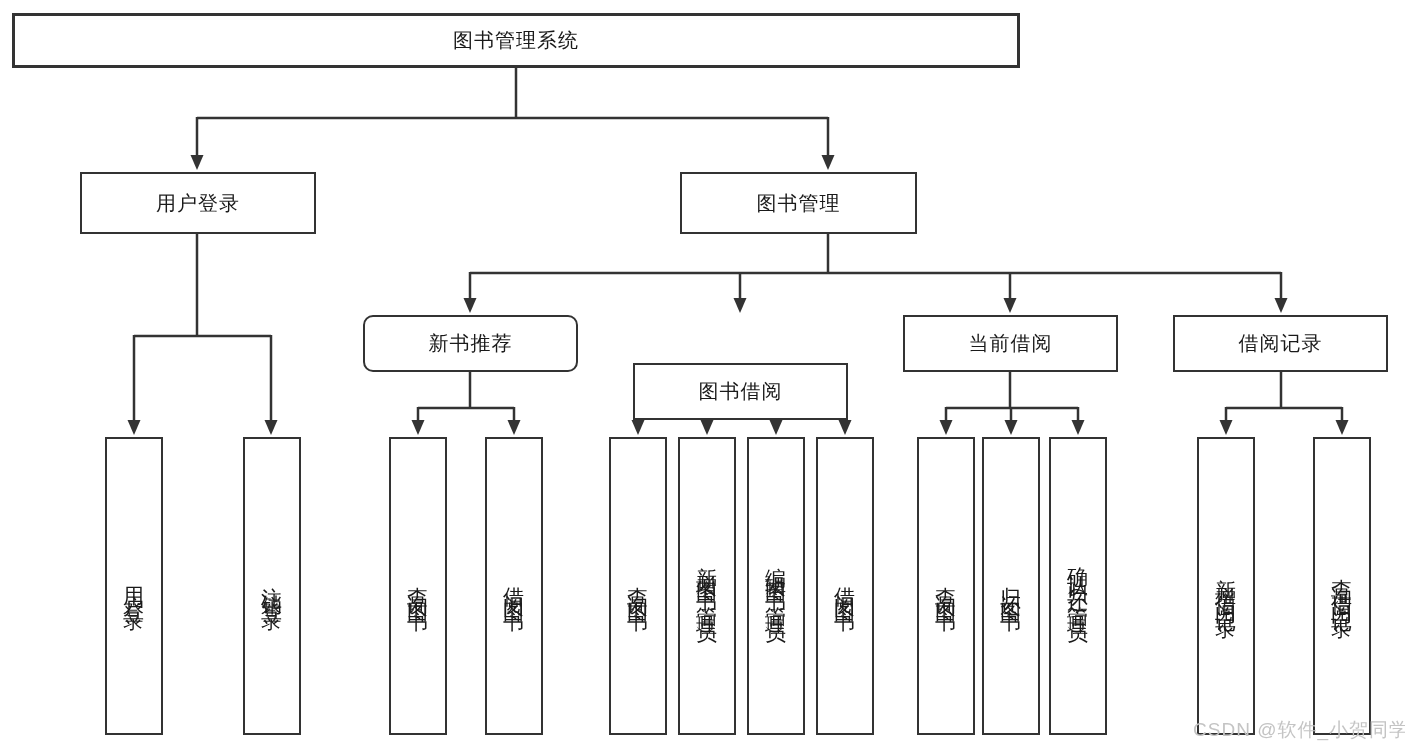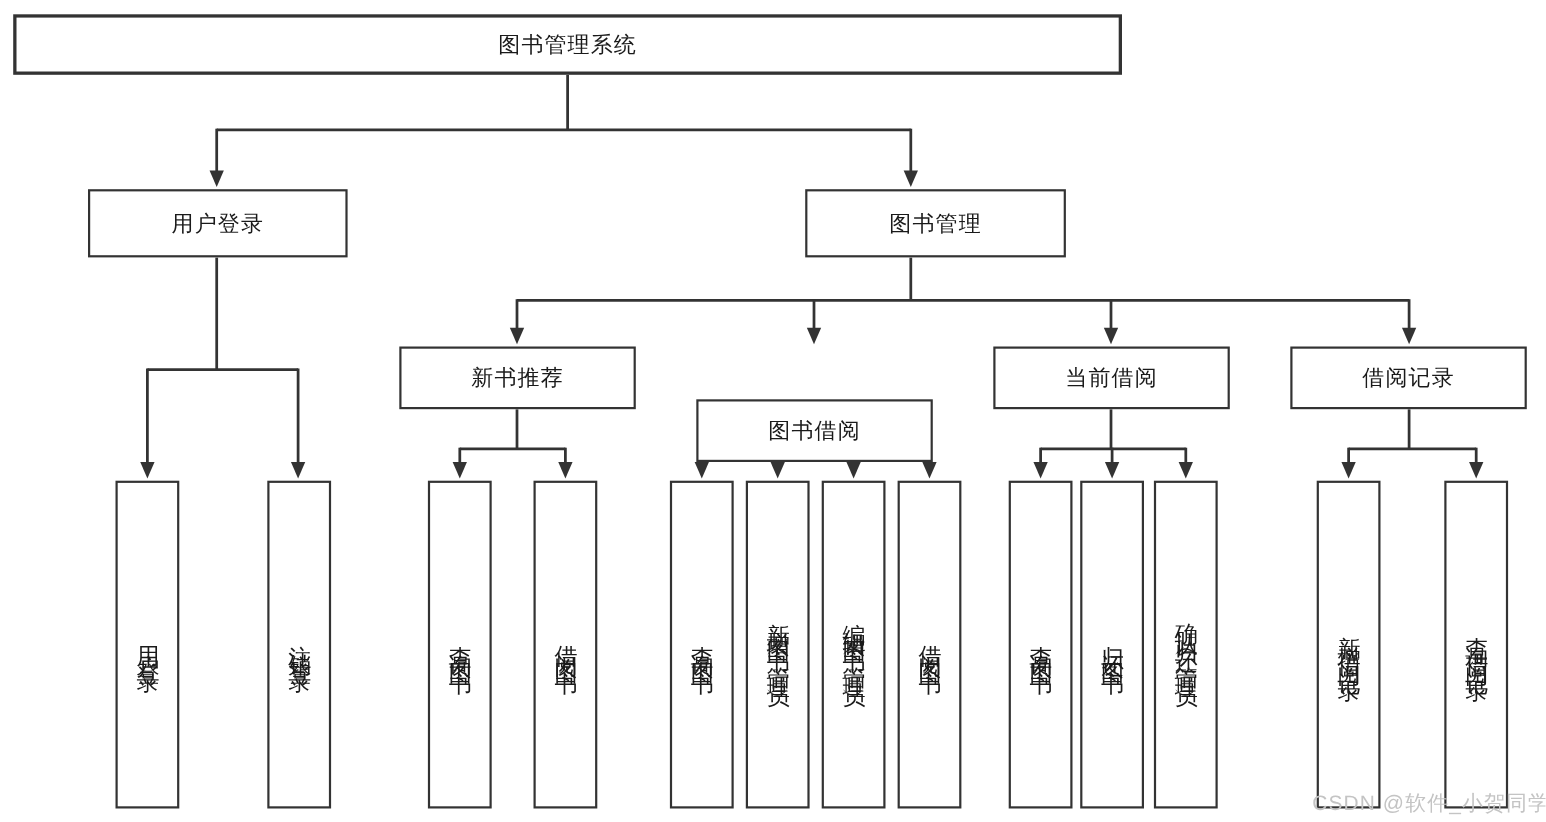--- a/index.html
+++ b/index.html
@@ -31,23 +31,23 @@
     display: flex;
     align-items: center;
     justify-content: center;
     z-index: 2;
     font-size: 20px;
     letter-spacing: 1px;
     color: var(--text);
   }
   .root-box  { left: 12px;  top: 13px;  width: 1008px; height: 55px; border-width: 3px; }
   .l2-user   { left: 80px;  top: 172px; width: 236px;  height: 62px; }
-  .l2-mgmt   { left: 732px; top: 172px; width: 237px;  height: 62px; }
+  .l2-mgmt   { left: 680px; top: 172px; width: 237px;  height: 62px; }
   .l3        { top: 315px;  width: 215px; height: 57px; }
-  .l3-a { left: 363px; }
+  .l3-a { left: 363px; border-radius: 10px; }
   .l3-b { left: 633px; margin-top: 48px; }
   .l3-c { left: 903px; }
   .l3-d { left: 1173px; }
 
   .vcol {
     position: absolute;
     top: 437px; height: 298px; width: 58px;
     background: #fff;
     border: 2px solid var(--box-border);
     box-sizing: border-box;

